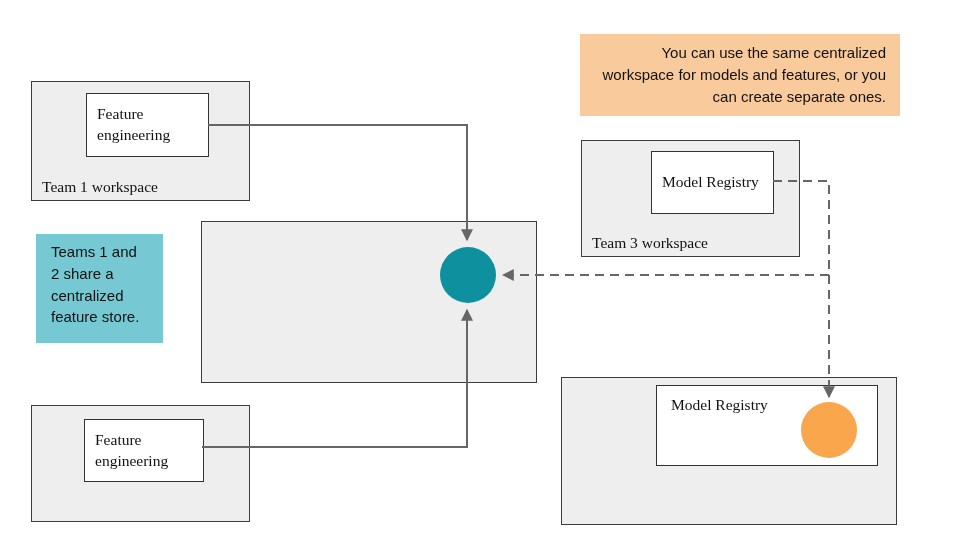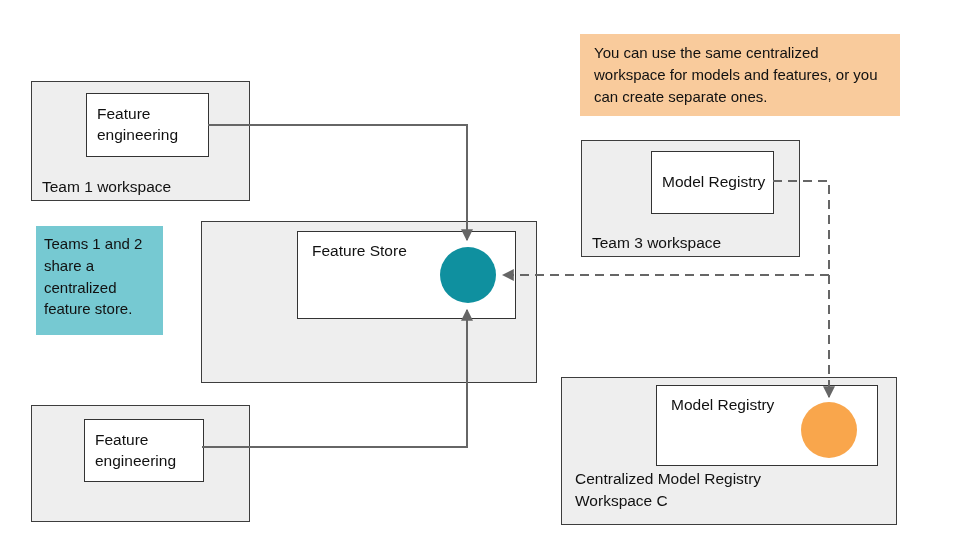--- a/index.html
+++ b/index.html
@@ -1,37 +1,37 @@
 <!DOCTYPE html>
 <html><head>
 <meta charset="utf-8">
 <style>
   html,body{margin:0;padding:0;background:#ffffff;}
   .canvas{
     position:relative;width:960px;height:540px;background:#ffffff;overflow:hidden;
     font-family:"Liberation Sans", sans-serif;color:#111111;
   }
   .workspace{
-    position:absolute;background:#eeeeee;border:1.5px solid #3d3d3d;box-sizing:border-box;
+    position:absolute;background:#eeeeee;border:1.5px solid #3d3d3d;box-sizing:border-box;font-family:Liberation Serif, serif;
   }
   .ws-label{
     position:absolute;left:10px;bottom:2px;font-size:15.5px;line-height:1.42;color:#111;
   }
   .ws-label.wide{width:230px;}
   .component-box{
     position:absolute;background:#ffffff;border:1px solid #333333;box-sizing:border-box;
     font-size:15.5px;line-height:1.35;color:#111;
   }
   .component-box.center{display:flex;align-items:center;padding-left:10px;padding-right:6px;}
   .component-box.topleft{padding:9px 10px 0 14px;}
   .note{
     position:absolute;box-sizing:border-box;font-size:15px;line-height:1.45;color:#111;
   }
-  .note.teal{background:#76c9d2;padding:7px 8px;}
-  .note.orange{background:#f9cb9c;padding:8px 14px;}
+  .note.teal{background:#76c9d2;padding:7px 15px;margin-top:8px;}
+  .note.orange{background:#f9cb9c;padding:8px 14px;text-align:right;}
   svg.overlay{position:absolute;left:0;top:0;width:960px;height:540px;pointer-events:none;}
   .conn{fill:none;stroke:#666666;stroke-width:2px;}
   .conn.dashed{stroke-dasharray:9 6;}
 </style>
 </head>
 <body>
 
 <div class="canvas">
 
   <div class="workspace" style="left:31px;top:81px;width:219px;height:120px;">
@@ -41,37 +41,33 @@
     <div class="ws-label">Team 1 workspace</div>
   </div>
 
   <div class="workspace" style="left:31px;top:405px;width:219px;height:117px;">
     <div class="component-box center" style="left:52px;top:13px;width:120px;height:63px;">
       <span>Feature engineering</span>
     </div>
   </div>
 
   <div class="workspace" style="left:201px;top:221px;width:336px;height:162px;">
-    <div class="component-box topleft" style="left:95px;top:9px;width:219px;height:88px;">
-      <span>Feature Store</span>
-    </div>
   </div>
 
   <div class="workspace" style="left:581px;top:140px;width:219px;height:117px;">
     <div class="component-box center" style="left:69px;top:10px;width:123px;height:63px;">
       <span>Model Registry</span>
     </div>
     <div class="ws-label">Team 3 workspace</div>
   </div>
 
   <div class="workspace" style="left:561px;top:377px;width:336px;height:148px;">
     <div class="component-box topleft" style="left:94px;top:7px;width:222px;height:81px;">
       <span>Model Registry</span>
     </div>
-    <div class="ws-label wide" style="left:13px;bottom:12px;">Centralized Model Registry Workspace C</div>
   </div>
 
   <div class="note teal" style="left:36px;top:226px;width:127px;height:109px;">Teams 1 and 2 share a centralized feature store.</div>
 
   <div class="note orange" style="left:580px;top:34px;width:320px;height:82px;">You can use the same centralized workspace for models and features, or you can create separate ones.</div>
 
   <svg class="overlay" viewBox="0 0 960 540">
     <defs>
       <marker id="arrow" viewBox="0 0 10 10" refX="9" refY="5" markerWidth="12" markerHeight="12" markerUnits="userSpaceOnUse" orient="auto">
         <path d="M0,0 L10,5 L0,10 z" fill="#666666"></path>

